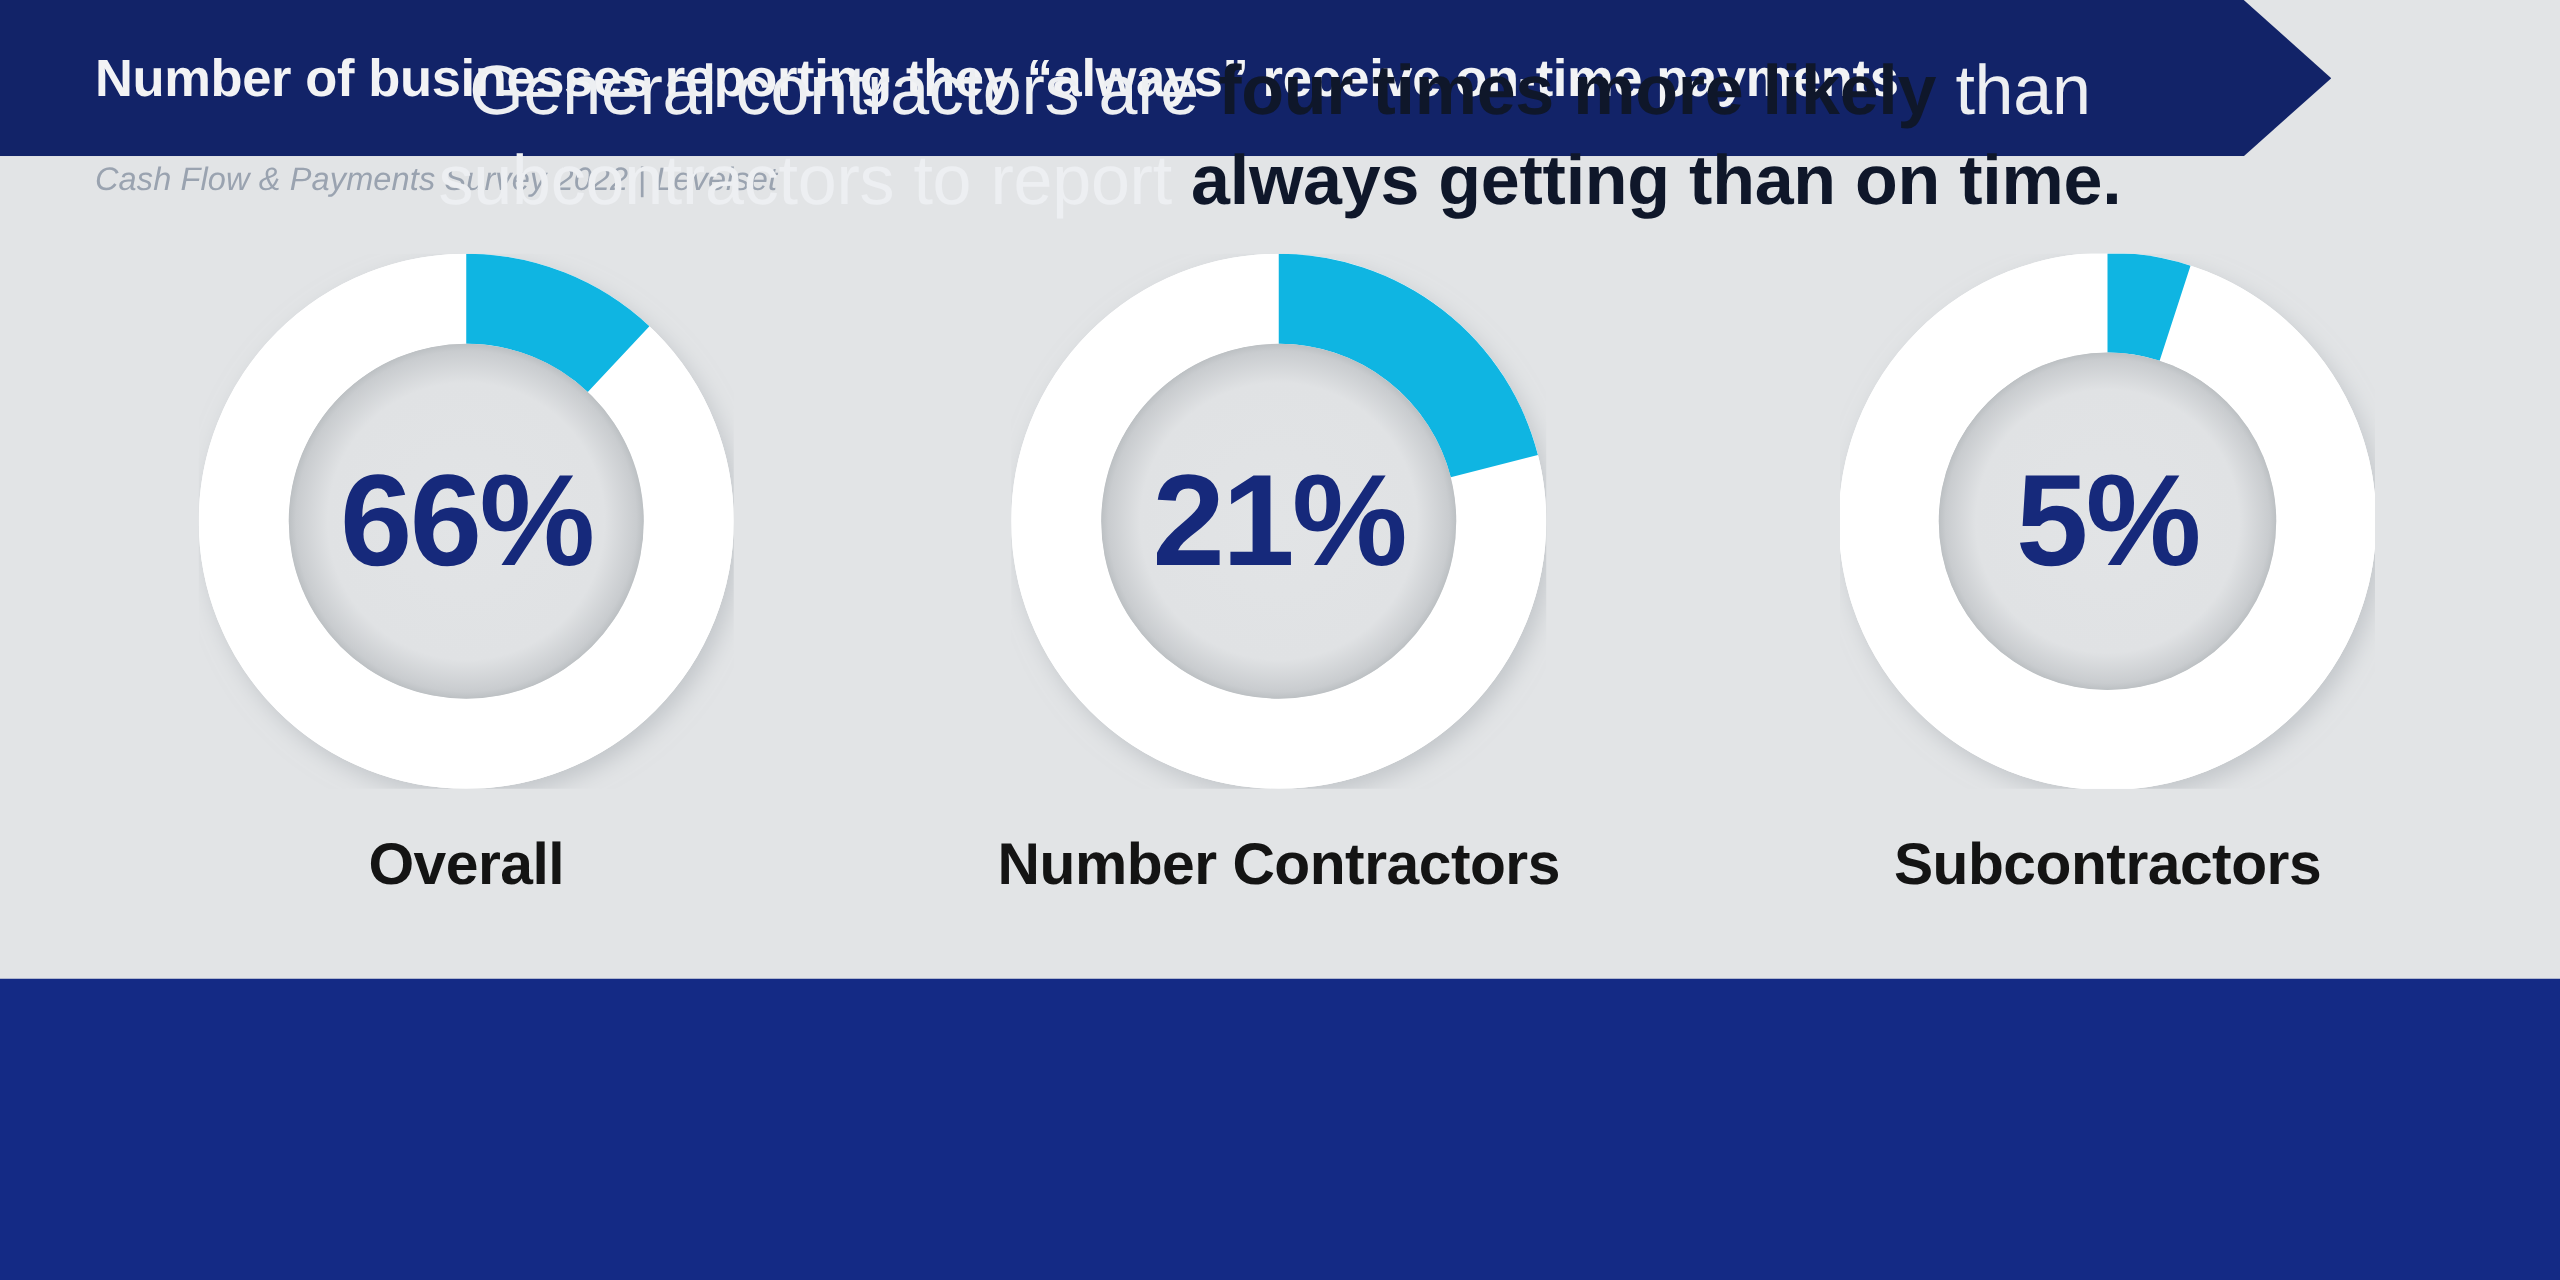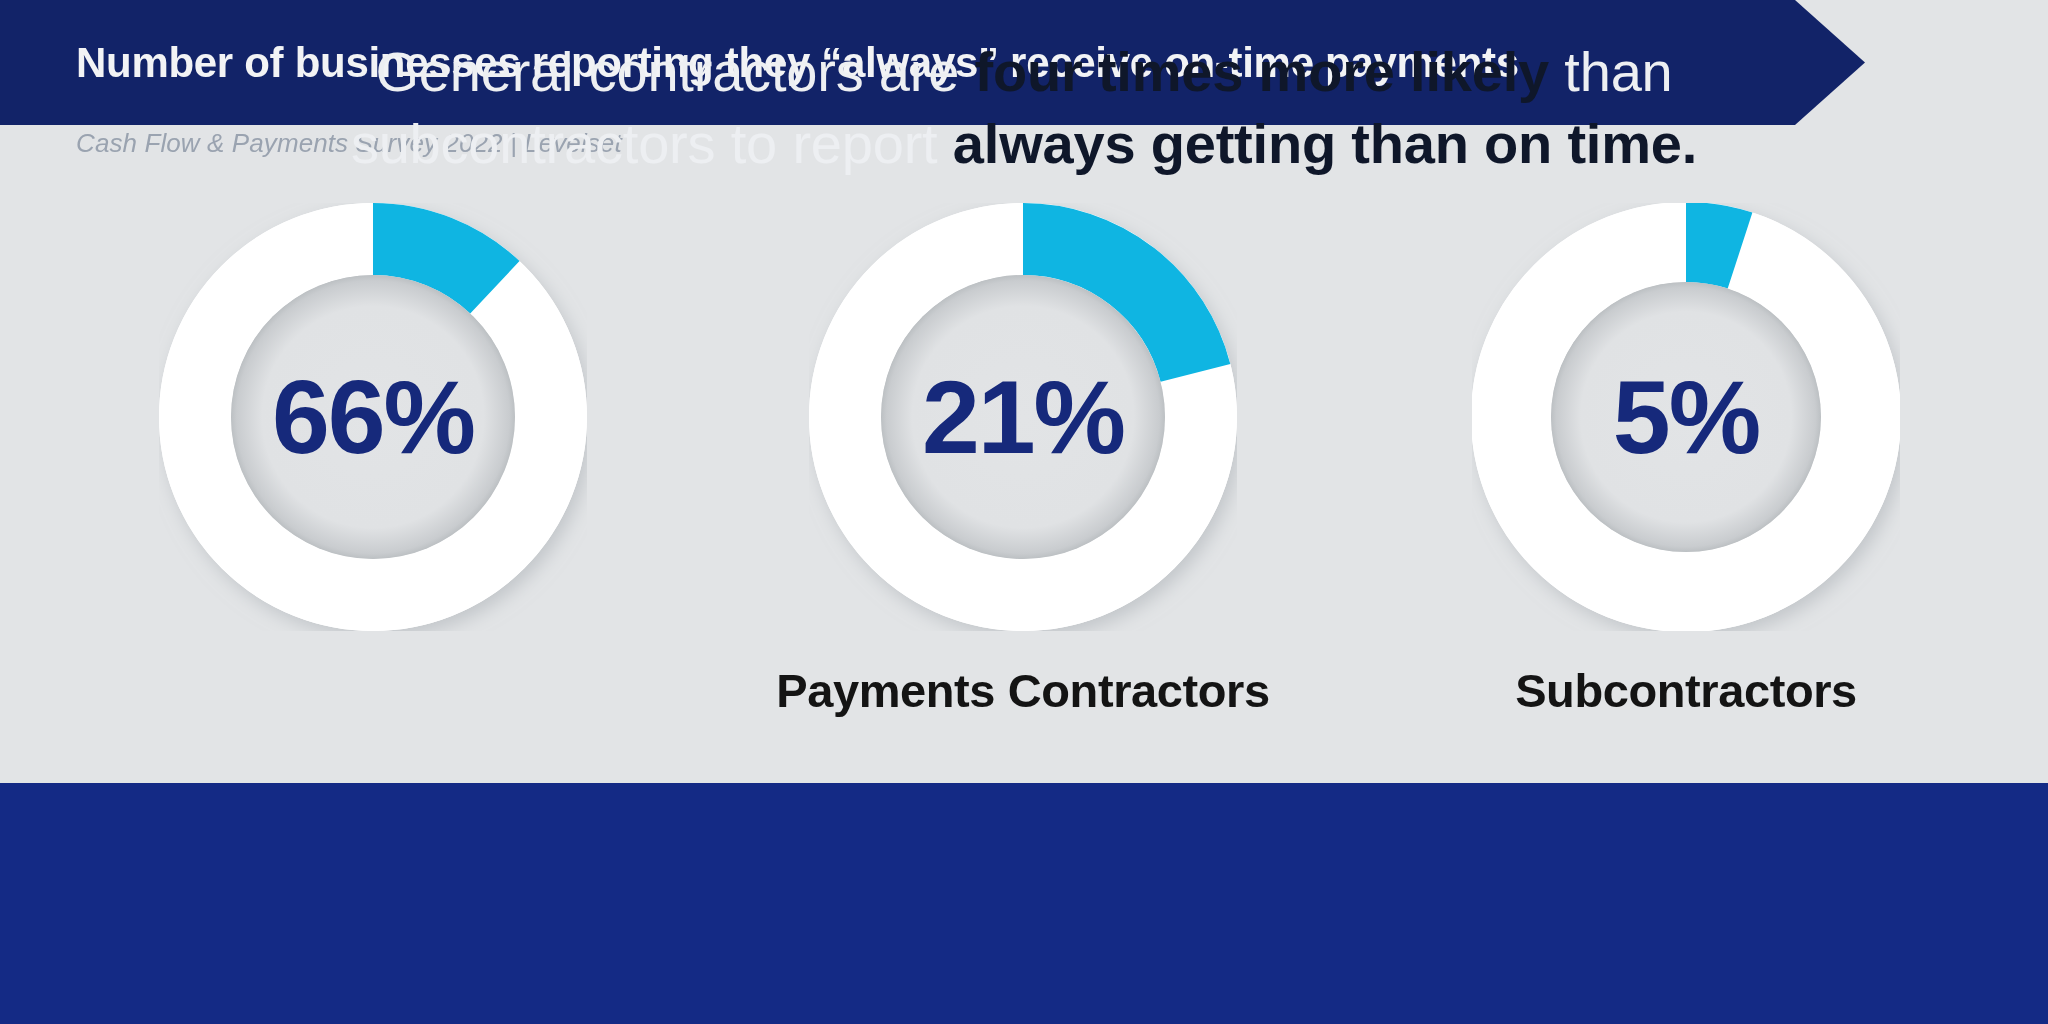--- a/index.html
+++ b/index.html
@@ -163,20 +163,21 @@
               <feDropShadow dx="5" dy="7" stdDeviation="9" flood-color="#A9ADB2" flood-opacity="0.55"></feDropShadow>
             </filter>
           </defs>
           <circle cx="214" cy="214" r="178" fill="none" stroke="#FFFFFF" stroke-width="72" filter="url(#outShadow0)"></circle>
           <circle cx="214" cy="214" r="178" fill="none" stroke="#FFFFFF" stroke-width="72"></circle>
           <circle class="arc" cx="214" cy="214" r="178" fill="none" stroke="#0FB5E2" stroke-width="72" transform="rotate(-90 214 214)" stroke-dasharray="134.20883816135597 1118.4069846779664"></circle>
           <circle cx="214" cy="214" r="142" fill="url(#innerShade0)"></circle>
         </svg>
         <div class="donut-value">66%</div>
       </div>
+      <div class="chart-label">Overall</div>
     </div>
 
     <div class="chart-cell c1">
       <div class="donut-wrap">
         <svg class="donut-svg" viewBox="0 0 428 428">
           <defs>
             <radialGradient id="innerShade1" cx="50%" cy="50%" r="50%">
               <stop offset="0%" stop-color="#E2E4E6"></stop>
               <stop offset="78%" stop-color="#E0E2E4"></stop>
               <stop offset="96%" stop-color="#C9CCCF"></stop>
@@ -186,21 +187,21 @@
               <feDropShadow dx="5" dy="7" stdDeviation="9" flood-color="#A9ADB2" flood-opacity="0.55"></feDropShadow>
             </filter>
           </defs>
           <circle cx="214" cy="214" r="178" fill="none" stroke="#FFFFFF" stroke-width="72" filter="url(#outShadow1)"></circle>
           <circle cx="214" cy="214" r="178" fill="none" stroke="#FFFFFF" stroke-width="72"></circle>
           <circle class="arc" cx="214" cy="214" r="178" fill="none" stroke="#0FB5E2" stroke-width="72" transform="rotate(-90 214 214)" stroke-dasharray="234.86546678237292 1118.4069846779664"></circle>
           <circle cx="214" cy="214" r="142" fill="url(#innerShade1)"></circle>
         </svg>
         <div class="donut-value">21%</div>
       </div>
-      <div class="chart-label">Payments Contractors</div>
+      <div class="chart-label">Number Contractors</div>
     </div>
 
     <div class="chart-cell c2">
       <div class="donut-wrap">
         <svg class="donut-svg" viewBox="0 0 428 428">
           <defs>
             <radialGradient id="innerShade2" cx="50%" cy="50%" r="50%">
               <stop offset="0%" stop-color="#E2E4E6"></stop>
               <stop offset="78%" stop-color="#E0E2E4"></stop>
               <stop offset="96%" stop-color="#C9CCCF"></stop>

